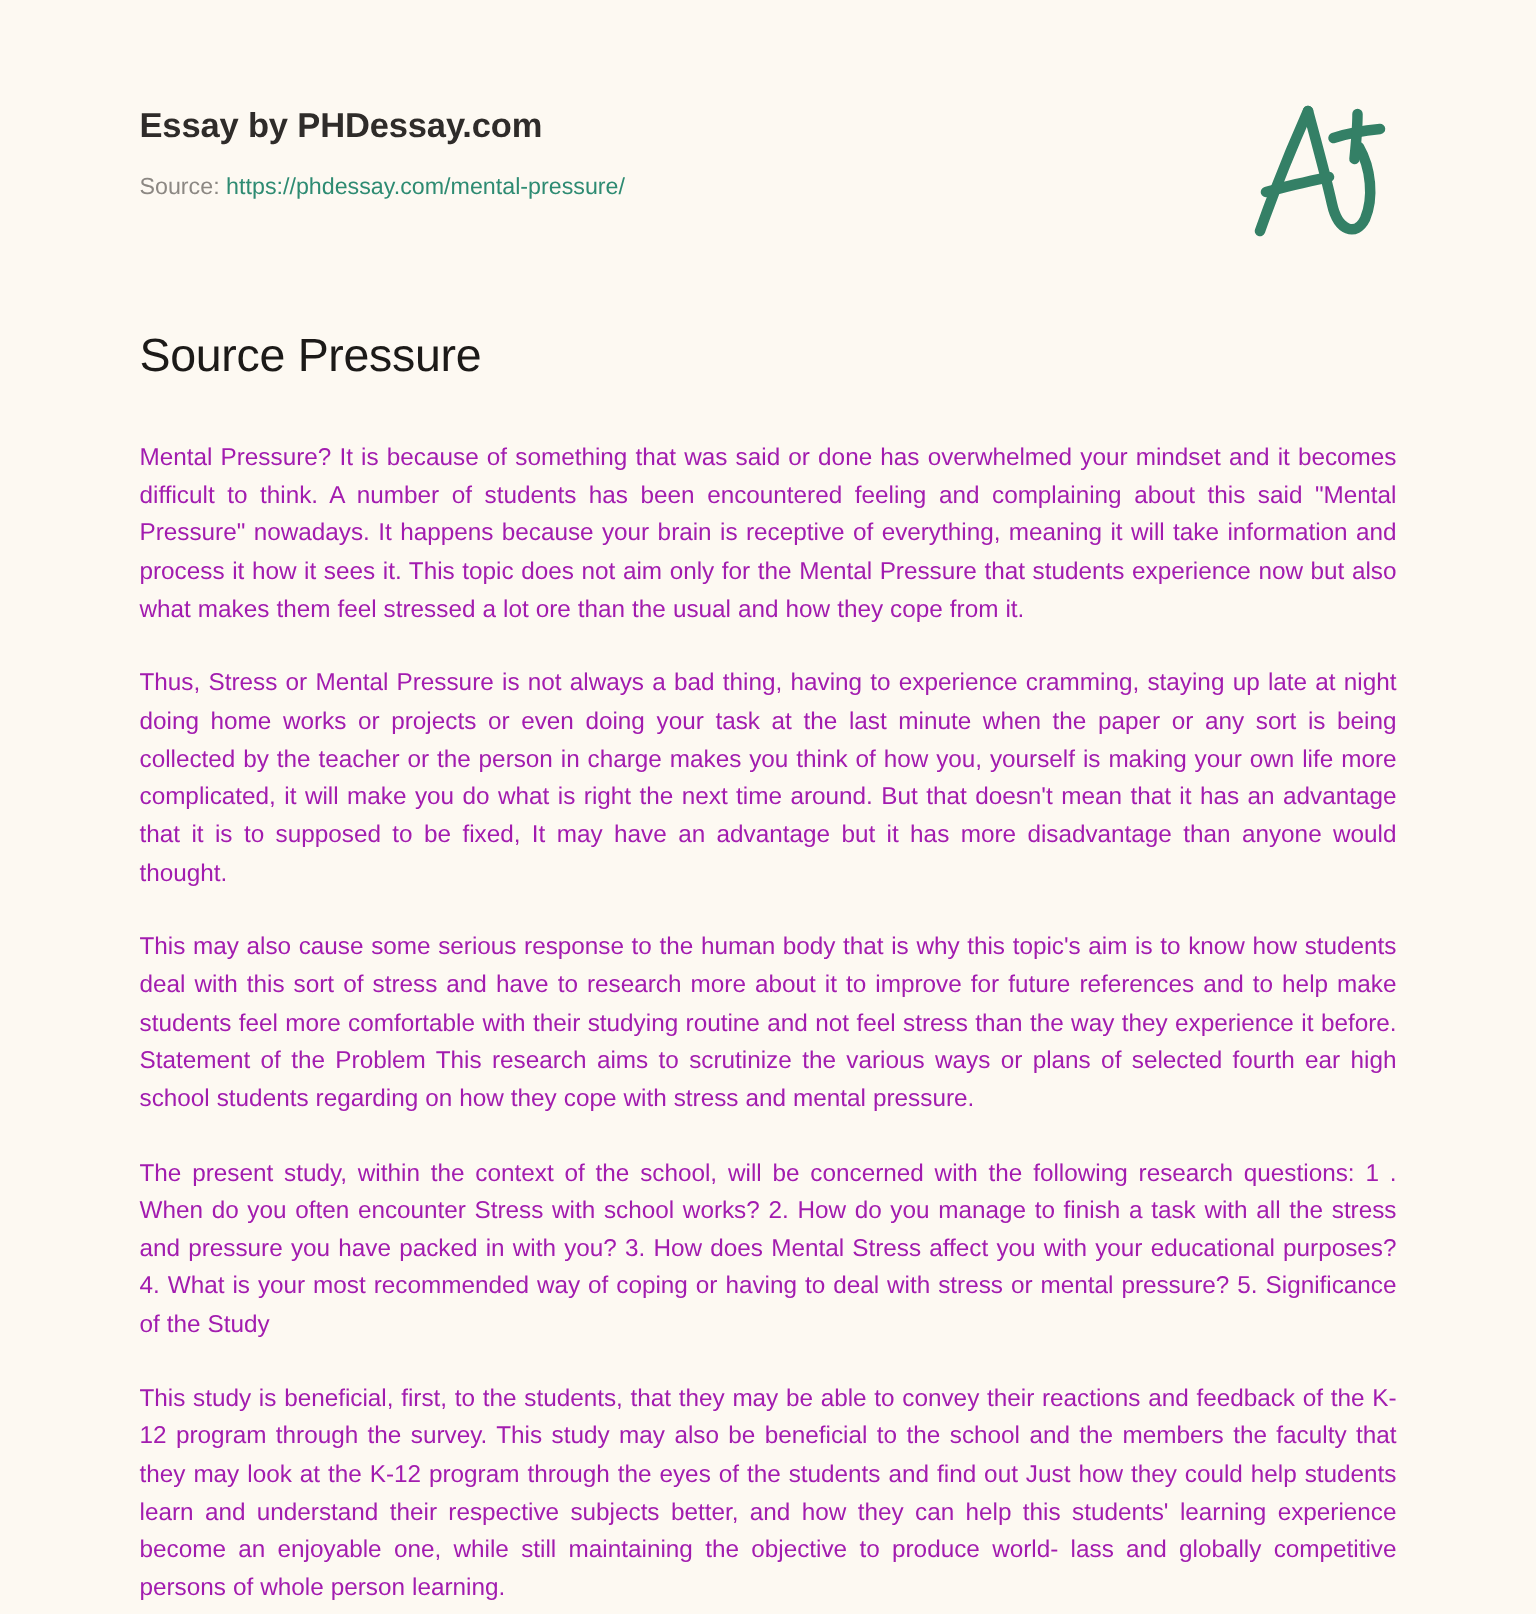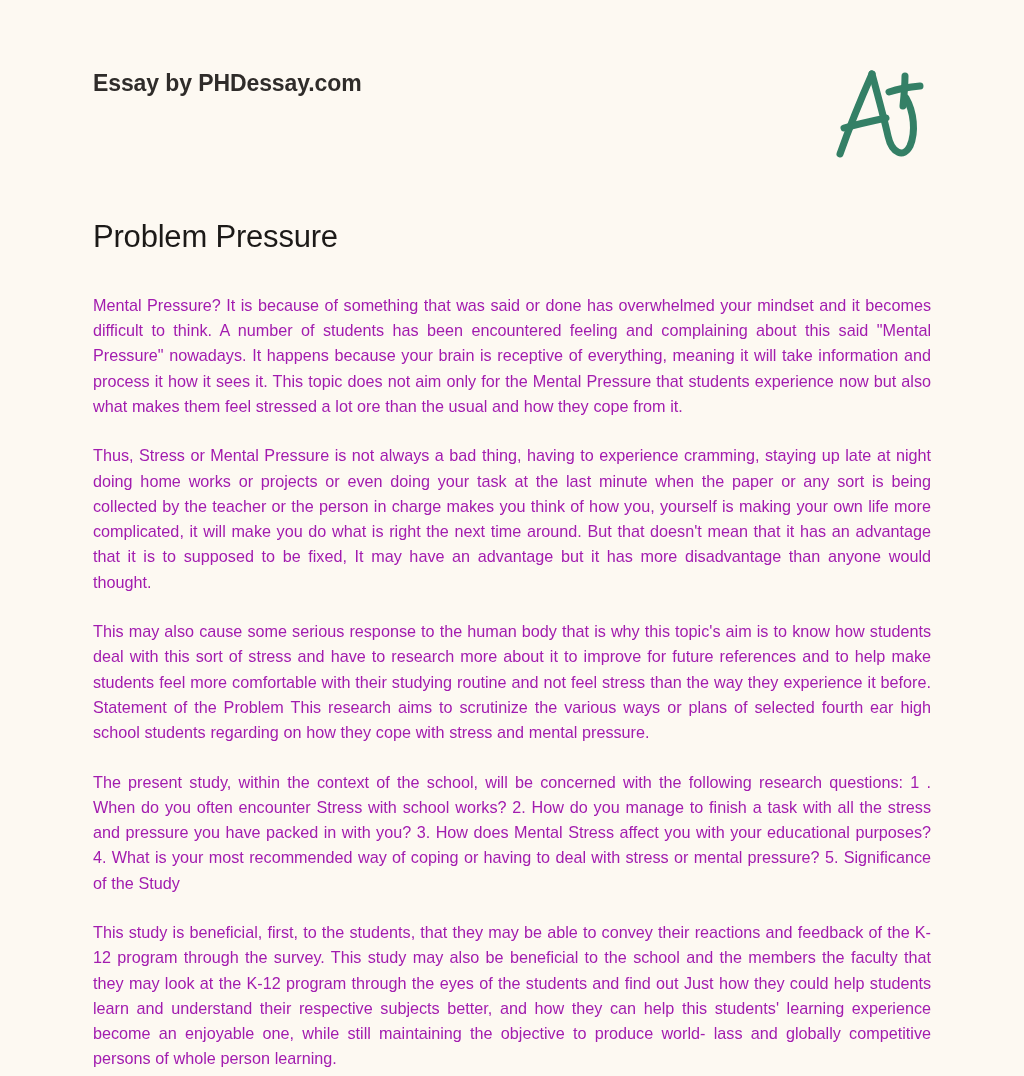--- a/index.html
+++ b/index.html
@@ -111,41 +111,45 @@
 </head>
 <body>
 
 <div class="page">
 
   <div class="header">
 
     <div class="brand-block">
       <div class="brand-title">Essay by PHDessay.com</div>
 
+      <div class="source-line">
+        <span class="source-label">Source:</span>
+        <a class="source-url" href="#">https://phdessay.com/mental-pressure/</a>
+      </div>
     </div>
 
     <div class="logo">
       <svg viewBox="0 0 120 105" xmlns="http://www.w3.org/2000/svg" fill="none" stroke="#348066" stroke-linecap="round" stroke-linejoin="round">
 
         <path d="M62 12 C 54 30, 42 58, 30 92" stroke-width="7"></path>
 
         <path d="M62 12 C 68 34, 74 56, 78 74 C 82 92, 94 96, 100 84 C 106 70, 104 50, 96 36" stroke-width="7"></path>
 
         <path d="M34 66 C 48 62, 62 59, 76 56" stroke-width="7"></path>
 
         <path d="M79 30 C 88 27, 99 25, 110 24" stroke-width="7"></path>
 
         <path d="M95 14 C 95 24, 94 34, 93 44" stroke-width="7"></path>
       </svg>
     </div>
 
   </div>
 
   <div class="article">
-    <h1 class="article-title">Problem Pressure</h1>
+    <h1 class="article-title">Source Pressure</h1>
 
     <div class="body-copy">
       <p>Mental Pressure? It is because of something that was said or done has overwhelmed your mindset and it becomes difficult to think. A number of students has been encountered feeling and complaining about this said "Mental Pressure" nowadays. It happens because your brain is receptive of everything, meaning it will take information and process it how it sees it. This topic does not aim only for the Mental Pressure that students experience now but also what makes them feel stressed a lot ore than the usual and how they cope from it.</p>
       <p>Thus, Stress or Mental Pressure is not always a bad thing, having to experience cramming, staying up late at night doing home works or projects or even doing your task at the last minute when the paper or any sort is being collected by the teacher or the person in charge makes you think of how you, yourself is making your own life more complicated, it will make you do what is right the next time around. But that doesn't mean that it has an advantage that it is to supposed to be fixed, It may have an advantage but it has more disadvantage than anyone would thought.</p>
       <p>This may also cause some serious response to the human body that is why this topic's aim is to know how students deal with this sort of stress and have to research more about it to improve for future references and to help make students feel more comfortable with their studying routine and not feel stress than the way they experience it before. Statement of the Problem This research aims to scrutinize the various ways or plans of selected fourth ear high school students regarding on how they cope with stress and mental pressure.</p>
       <p>The present study, within the context of the school, will be concerned with the following research questions: 1 . When do you often encounter Stress with school works? 2. How do you manage to finish a task with all the stress and pressure you have packed in with you? 3. How does Mental Stress affect you with your educational purposes? 4. What is your most recommended way of coping or having to deal with stress or mental pressure? 5. Significance of the Study</p>
       <p>This study is beneficial, first, to the students, that they may be able to convey their reactions and feedback of the K-12 program through the survey. This study may also be beneficial to the school and the members the faculty that they may look at the K-12 program through the eyes of the students and find out Just how they could help students learn and understand their respective subjects better, and how they can help this students' learning experience become an enjoyable one, while still maintaining the objective to produce world- lass and globally competitive persons of whole person learning.</p>
 
     </div>
   </div>

